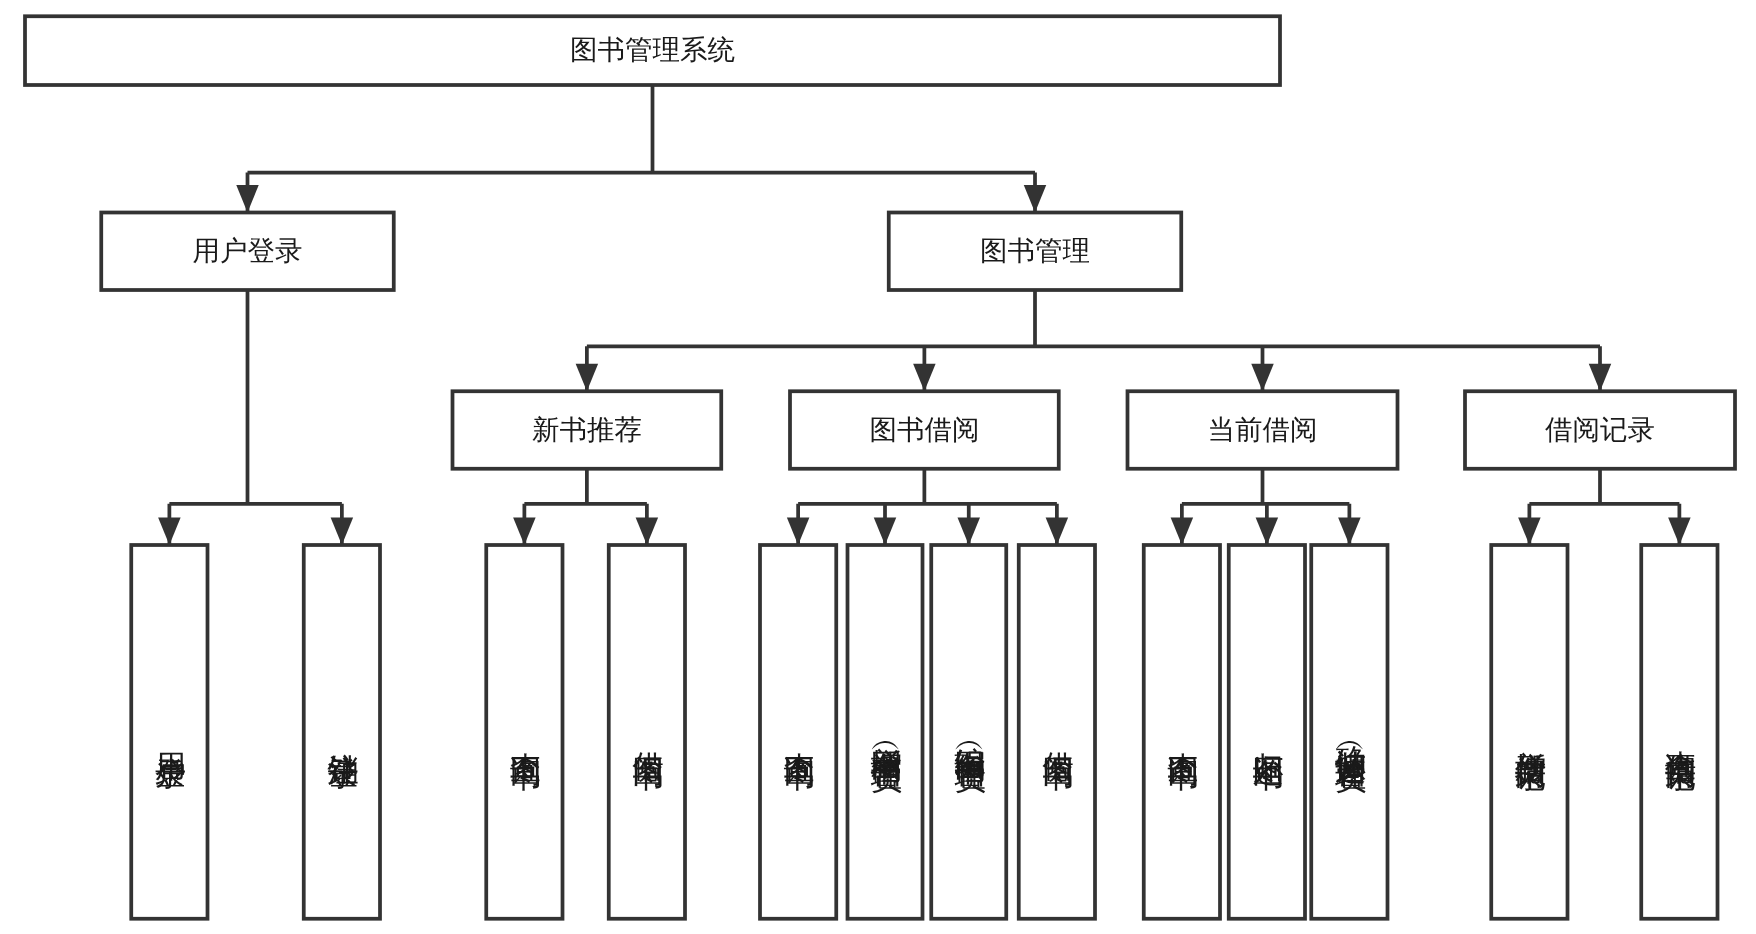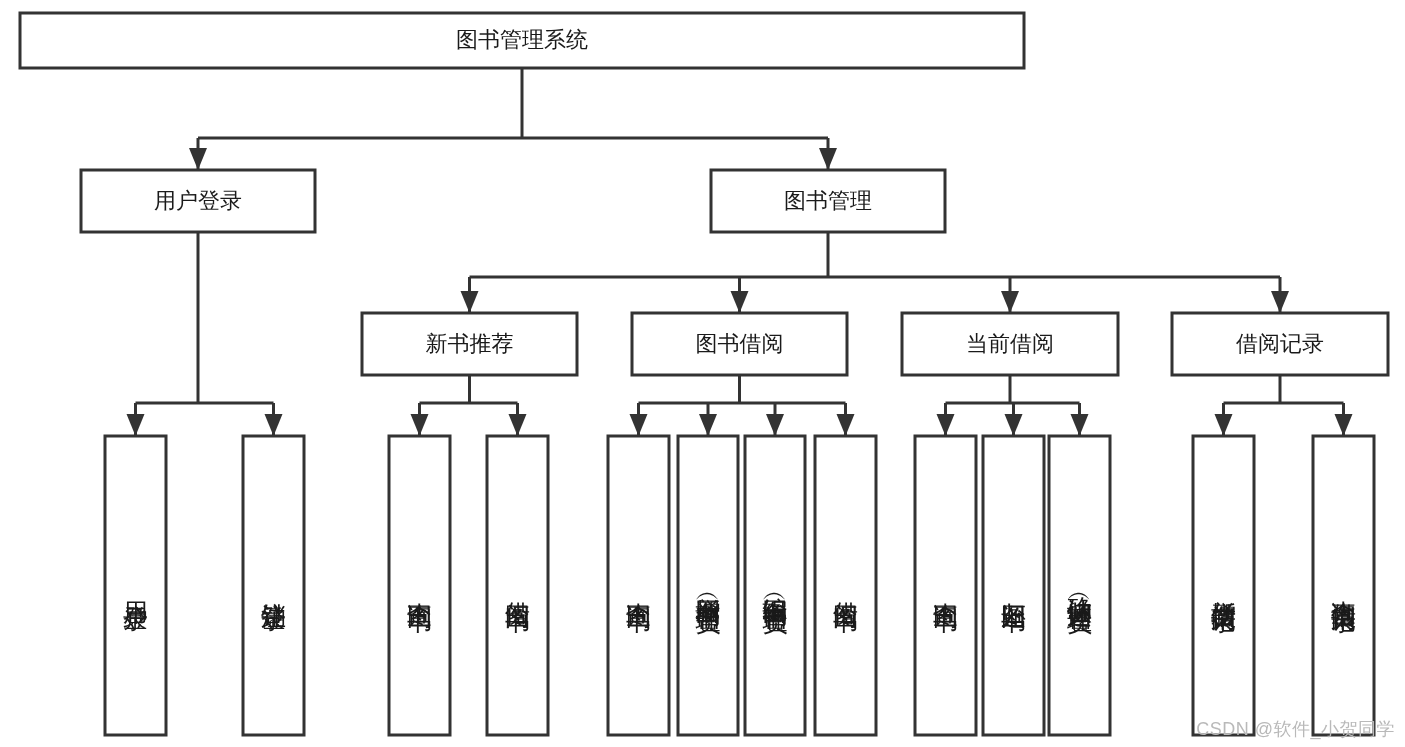--- a/index.html
+++ b/index.html
@@ -208,15 +208,14 @@
         <span class="leaf-label">确认归还（管理员）</span>
       </div>
       <div class="leaf-label-wrap" style="left: 1193px; top: 436px; width: 61px; height: 299px;">
         <span class="leaf-label">新增借阅记录</span>
       </div>
       <div class="leaf-label-wrap" style="left: 1313px; top: 436px; width: 61px; height: 299px;">
         <span class="leaf-label">查询借阅记录</span>
       </div>
     </div>
 
-  <div class="watermark">CSDN @软件_小贺同学</div>
 
 </div>
 
 </body></html>

